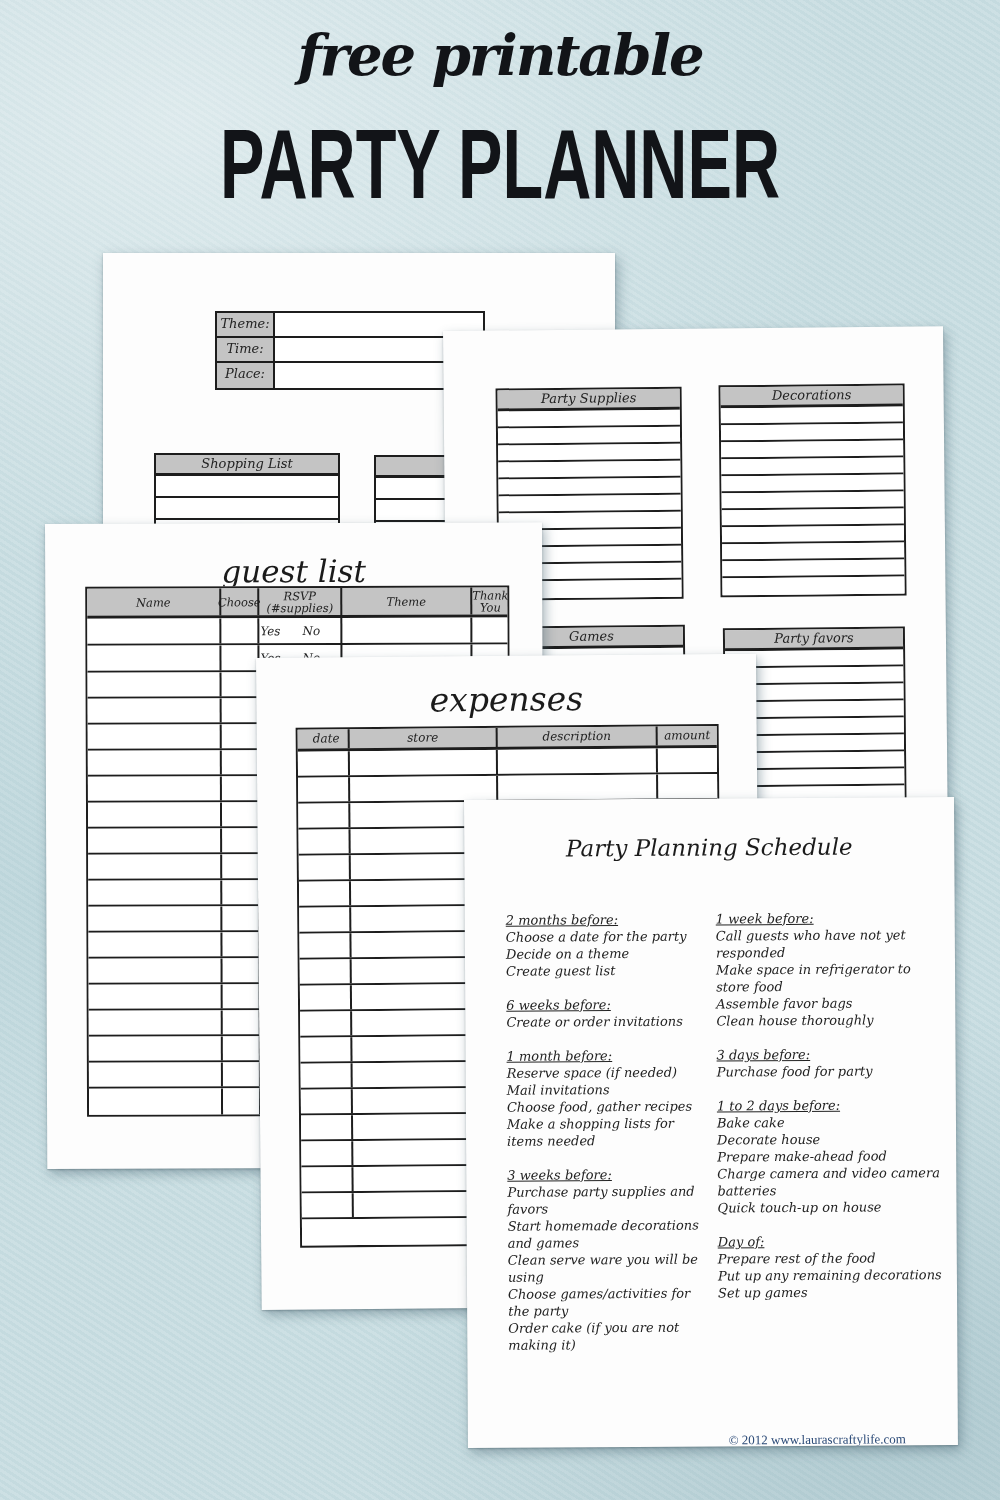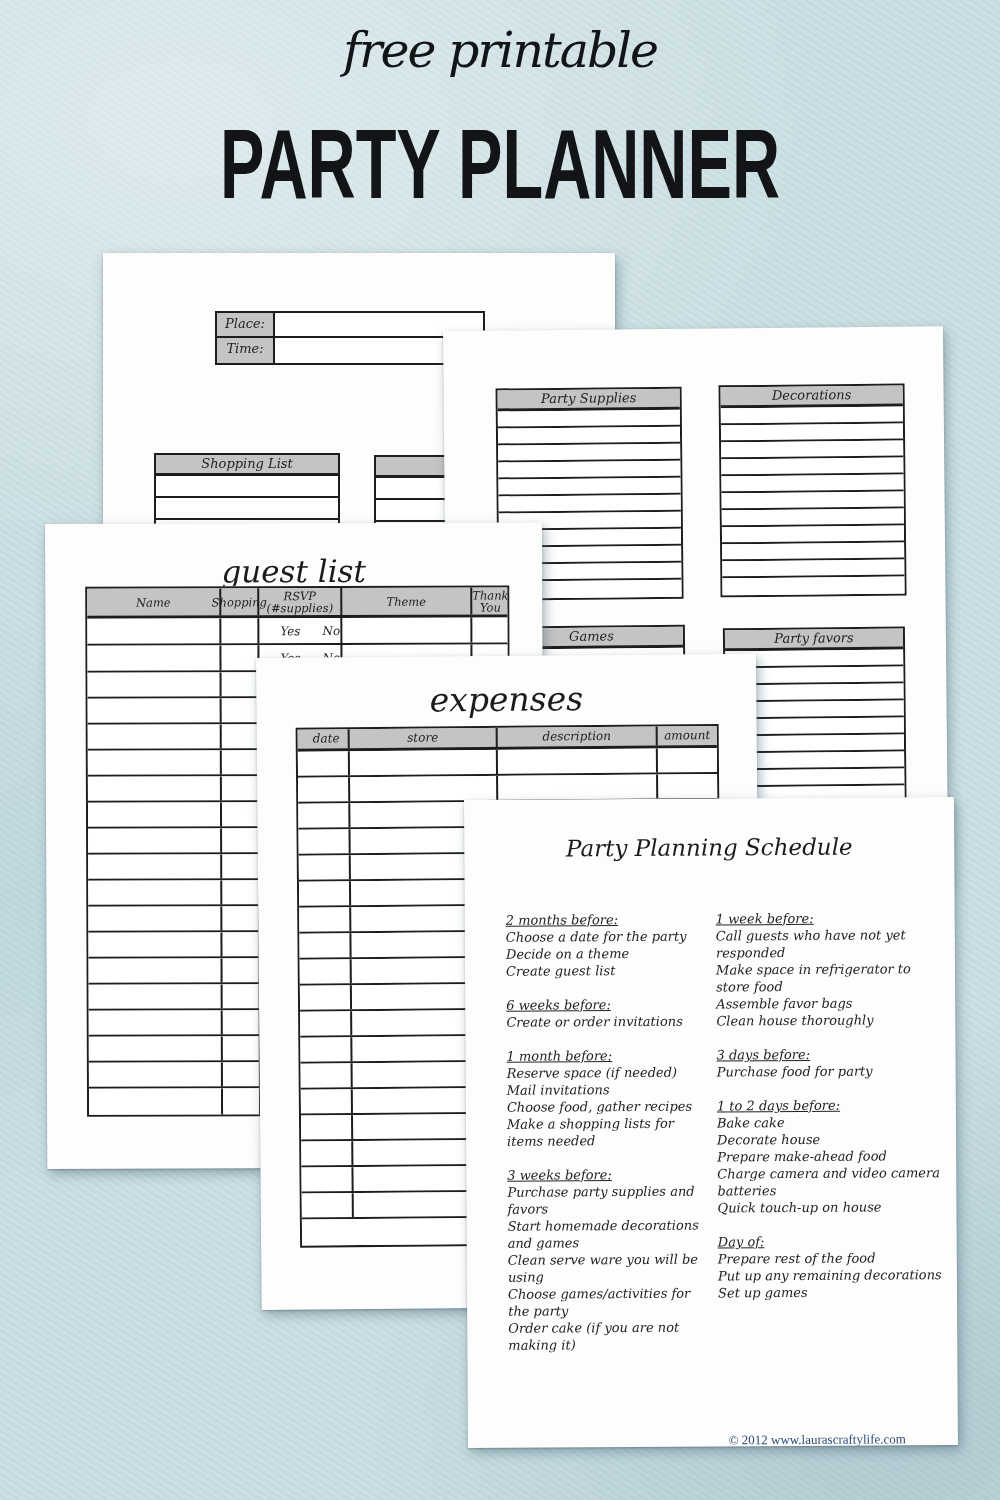--- a/index.html
+++ b/index.html
@@ -10,21 +10,21 @@
     background:
       radial-gradient(1100px 750px at 18% 8%, rgba(255,255,255,.40), transparent 62%),
       radial-gradient(900px 700px at 90% 95%, rgba(110,150,162,.28), transparent 60%),
       radial-gradient(700px 500px at 5% 60%, rgba(160,195,203,.25), transparent 60%),
       repeating-linear-gradient(33deg, rgba(255,255,255,.07) 0 3px, rgba(125,165,176,.06) 3px 6px),
       #c9dee2;
   }
   
   .eyebrow{
     position:absolute;top:22px;left:0;width:100%;text-align:center;
-    font-style:italic;font-weight:normal;font-size:49px;letter-spacing:-2px;color:#121418;
+    font-style:italic;font-weight:bold;font-size:56px;letter-spacing:-2px;color:#121418;
   }
   .big-title{
     position:absolute;top:122px;left:0;width:100%;text-align:center;
     font-family:"Liberation Sans",sans-serif;font-weight:bold;font-size:74px;color:#121418;
     transform:scale(.9,1.32);transform-origin:50% 50%;letter-spacing:0px;
   }
   
   .page{
     position:absolute;background:#fdfdfd;
     box-shadow:0 1px 2px rgba(30,50,60,.30), 3px 5px 12px rgba(70,100,112,.45);
@@ -69,21 +69,21 @@
   .ghead{background:#c4c4c4;border-bottom:3px solid #1d1d1d;height:30px;}
   .ghead .hcell{
     border-left:2px solid #1d1d1d;display:flex;flex-direction:column;align-items:center;justify-content:center;
     font-style:italic;font-size:11.5px;line-height:12px;color:#222;text-align:center;
   }
   .ghead .hcell:first-child{border-left:none;text-align:right;}
   .gtable .tcell{border-left:2px solid #1d1d1d;}
   .gtable .tcell:first-child{border-left:none;}
   .gtable .trow{height:26px;}
   .gtable .trow.g-rsvp{height:27px;}
-  .rsvp-cell{display:flex;align-items:center;gap:22px;padding-left:21px;font-style:italic;font-size:12px;}
+  .rsvp-cell{display:flex;align-items:center;gap:22px;padding-left:1px;font-style:italic;font-size:12px;}
   
   .e-title{top:24px;font-size:33px;}
   .etable{position:absolute;left:39px;top:70px;width:423px;border:2px solid #1d1d1d;background:#fff;}
   .etable .trow,.ehead{display:grid;grid-template-columns:50px 148px 160px 1fr;}
   .ehead{background:#c4c4c4;border-bottom:3px solid #1d1d1d;height:22px;}
   .ehead .hcell{
     border-left:2px solid #1d1d1d;text-align:center;font-style:italic;font-size:12px;line-height:19px;color:#222;
   }
   .ehead .hcell:first-child{border-left:none;margin-left:7px;}
   .etable .tcell{border-left:2px solid #1d1d1d;}
@@ -106,25 +106,29 @@
 <body>
 
 <div class="canvas">
 
   <div class="eyebrow">free printable</div>
   <div class="big-title">PARTY PLANNER</div>
 
   <div class="page page1">
     <div class="theme-table">
       <div class="theme-row">
-        <div class="theme-label">Place:</div>
+        <div class="theme-label">Theme:</div>
         <div class="theme-value"></div>
       </div>
       <div class="theme-row">
         <div class="theme-label">Time:</div>
+        <div class="theme-value"></div>
+      </div>
+      <div class="theme-row">
+        <div class="theme-label">Place:</div>
         <div class="theme-value"></div>
       </div>
     </div>
     <div class="ltable rows22 t-shop">
       <div class="hd">Shopping List</div>
     <div class="trow"></div>
         <div class="trow"></div>
         <div class="trow"></div>
         <div class="trow"></div>
         <div class="trow"></div>
@@ -204,21 +208,21 @@
   </div>
 
   <div class="page page3">
     <div class="script-title g-title">guest list</div>
     <div class="gtable">
       <div class="ghead">
         <div class="hcell">
             <span>Name</span>
           </div>
         <div class="hcell">
-            <span>Shopping</span>
+            <span>Choose</span>
           </div>
         <div class="hcell">
           <span>RSVP</span>
           <span>(#supplies)</span>
         </div>
         <div class="hcell">
             <span>Theme</span>
           </div>
         <div class="hcell">
           <span>Thank</span>

